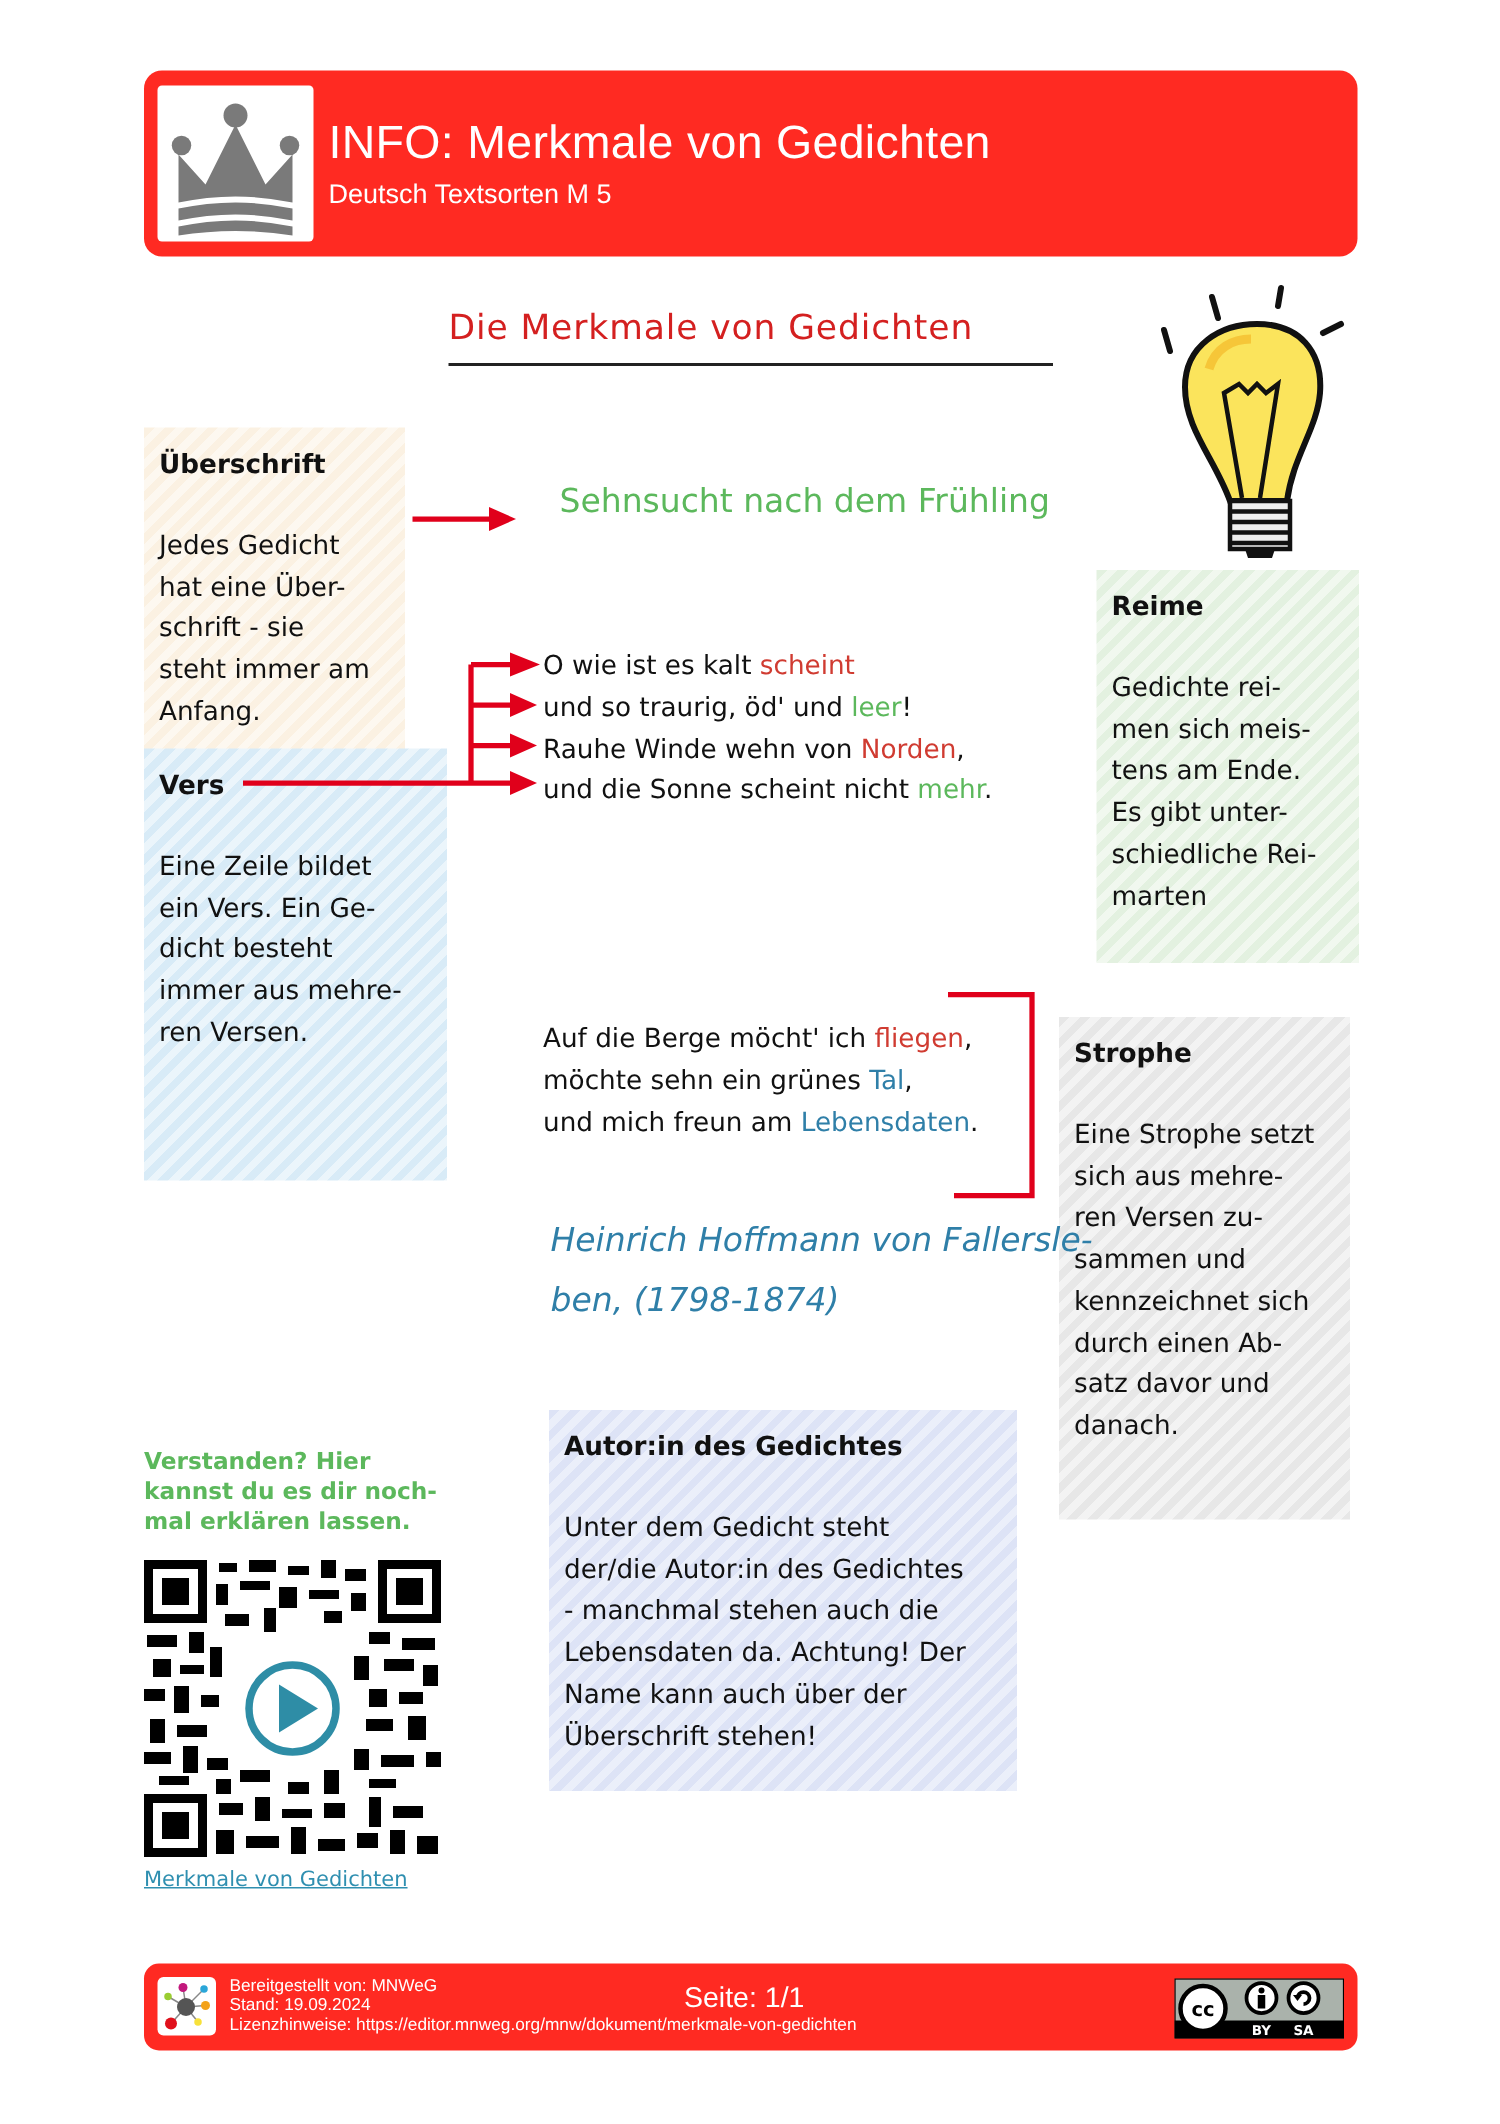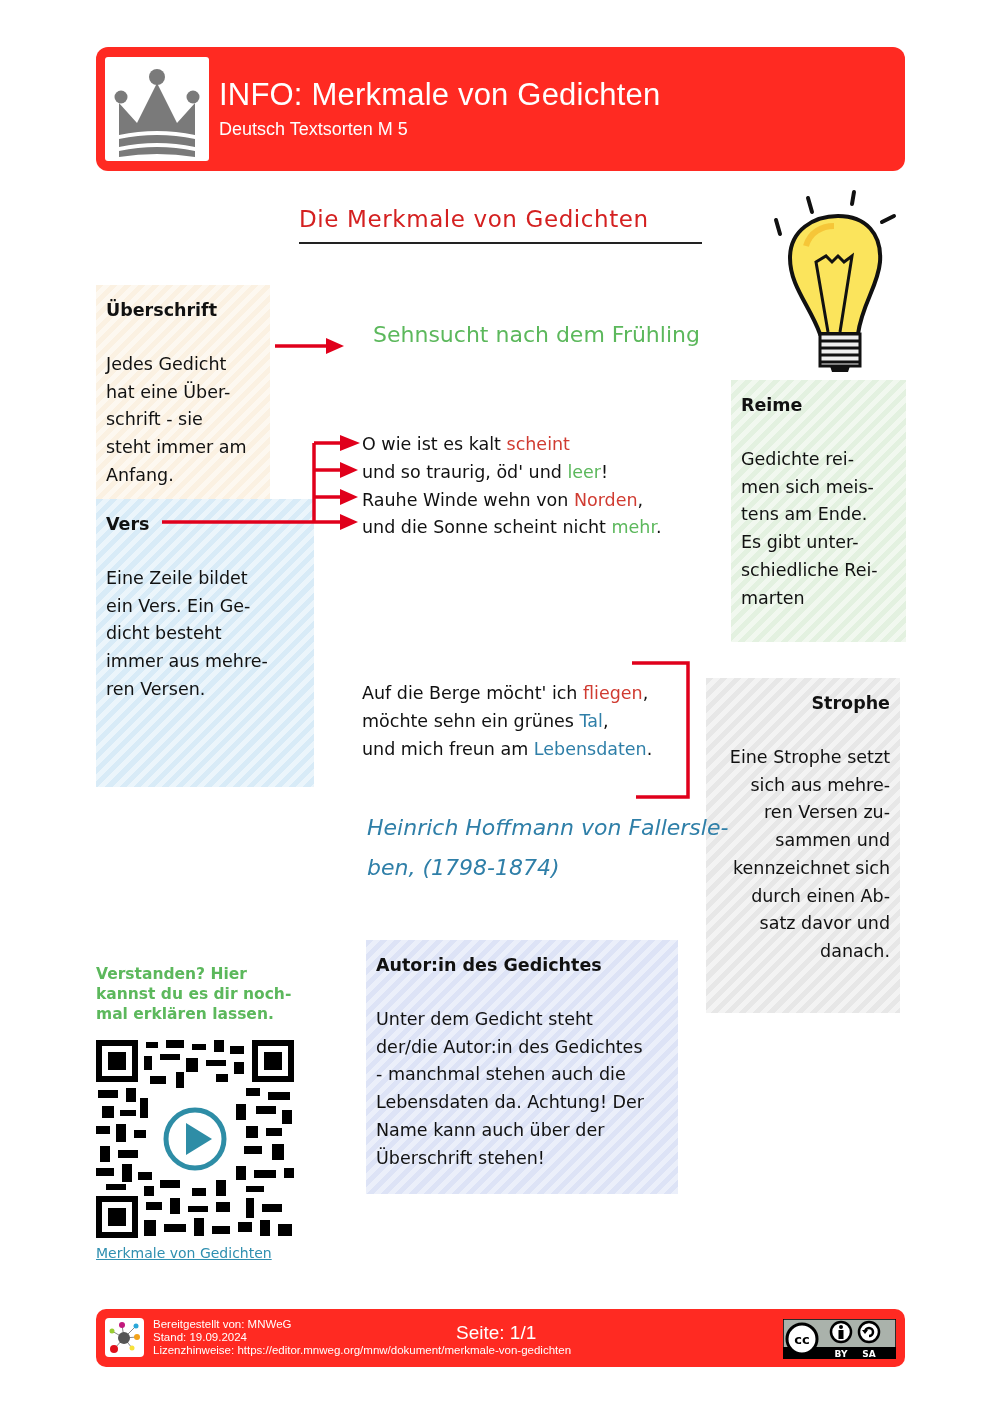--- a/index.html
+++ b/index.html
@@ -33,21 +33,21 @@
 
   .note {
     position: absolute; padding: 12px 10px 10px 10px;
     font-family: "DejaVu Sans", sans-serif; font-size: 17.5px; line-height: 27.7px; color: #111;
   }
   .note h3 { font-size: 17.5px; font-weight: bold; margin-bottom: 27px; line-height: 27px; }
   .note p { white-space: pre-line; }
   .hatch-orange { background: repeating-linear-gradient(135deg, #fbf1e2 0 5px, #fdf8f0 5px 10px); }
   .hatch-blue { background: repeating-linear-gradient(135deg, #d8ebf7 0 5px, #ebf5fb 5px 10px); }
   .hatch-green { background: repeating-linear-gradient(135deg, #e3f1e0 0 5px, #f1f8ef 5px 10px); }
-  .hatch-gray { background: repeating-linear-gradient(135deg, #e7e7e7 0 5px, #f3f3f3 5px 10px); text-align: right; }
+  .hatch-gray { background: repeating-linear-gradient(135deg, #e7e7e7 0 5px, #f3f3f3 5px 10px); }
   .hatch-lav { background: repeating-linear-gradient(135deg, #dde3f6 0 5px, #ebeffa 5px 10px); }
 
   .poem-title {
     position: absolute; left: 373px; top: 322px; color: #5cb85c;
     font-family: "DejaVu Sans", sans-serif; font-size: 22px;
   }
   .stanza {
     position: absolute; font-family: "DejaVu Sans", sans-serif; font-size: 17.5px; line-height: 27.8px; color: #111;
   }
   .red { color: #d03b31; }
@@ -131,21 +131,21 @@
 
 <div class="note hatch-orange" style="left:96px; top:285px; width:174px; height:234px;">
   <h3>Überschrift</h3>
   <p>Jedes Gedicht
 hat eine Über-
 schrift - sie
 steht immer am
 Anfang.</p>
 </div>
 
-<div class="note hatch-blue" style="left:96px; top:499px; width:218px; height:288px; padding-top:12px;">
+<div class="note hatch-blue" style="left:96px; top:499px; width:202px; height:288px; padding-top:12px;">
   <h3>Vers</h3>
   <p>Eine Zeile bildet
 ein Vers.  Ein Ge-
 dicht besteht
 immer aus mehre-
 ren Versen.</p>
 </div>
 
 <div class="note hatch-green" style="left:731px; top:380px; width:175px; height:262px;">
   <h3>Reime</h3>

